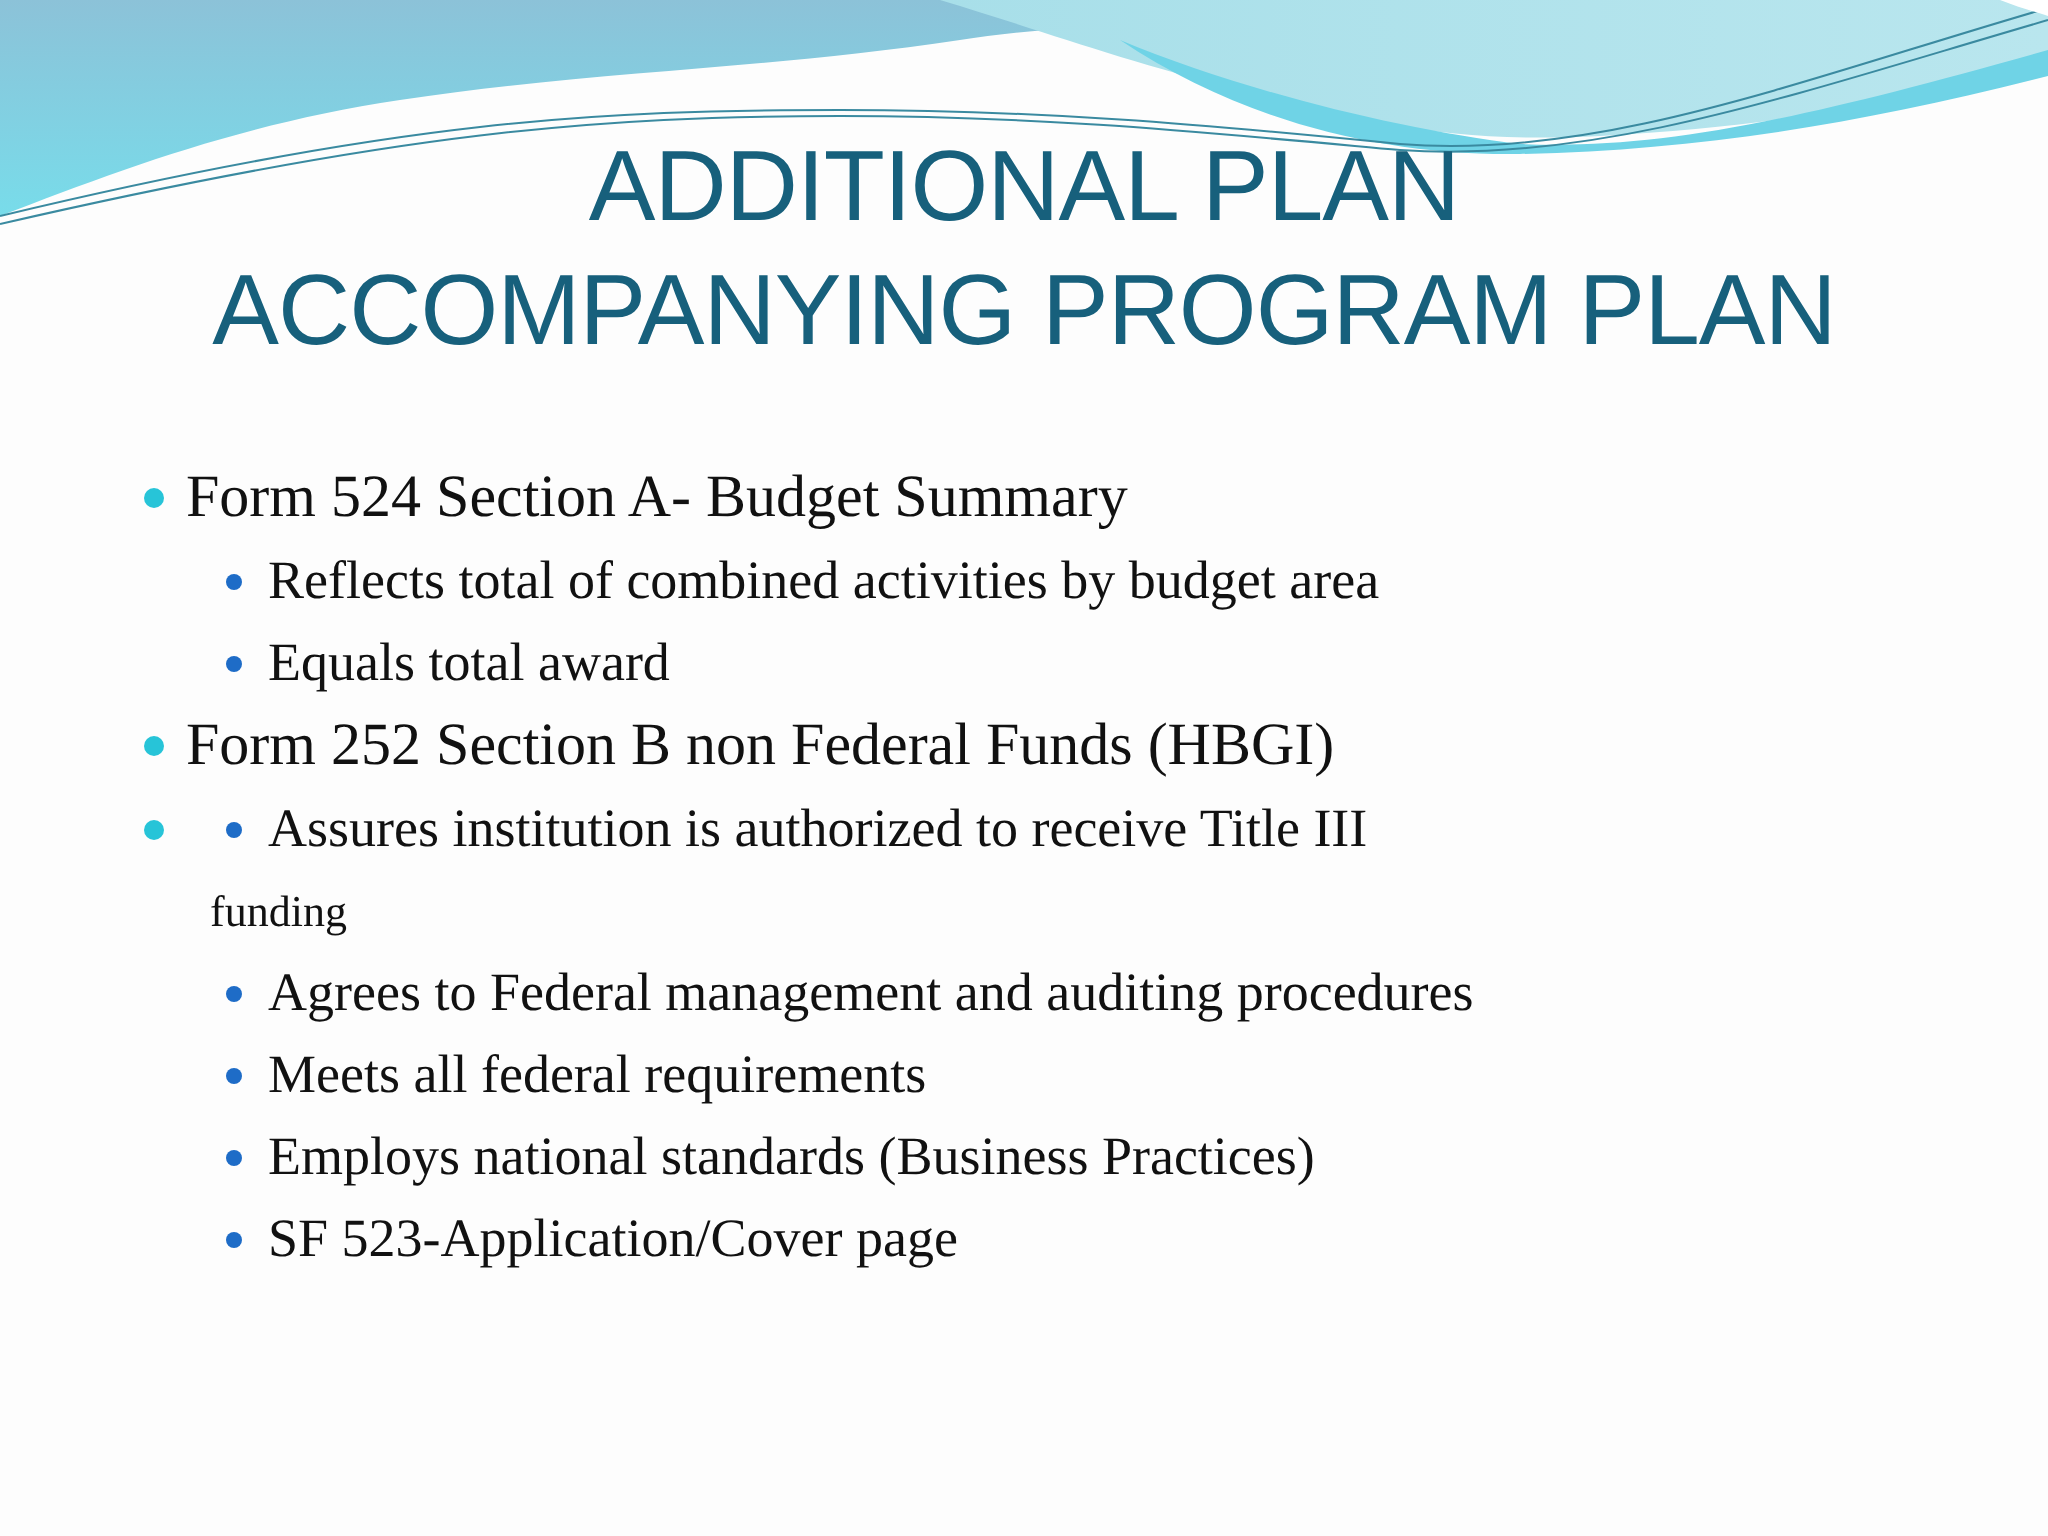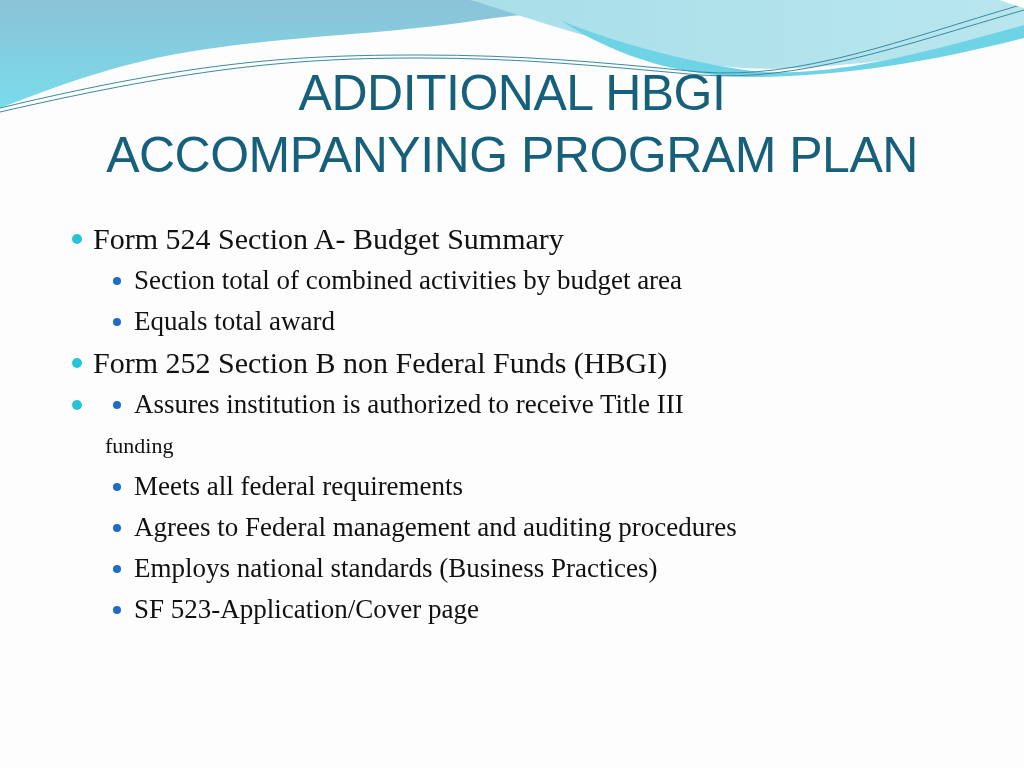--- a/index.html
+++ b/index.html
@@ -4,21 +4,21 @@
 <style>
   html, body { margin:0; padding:0; }
   body { width:1024px; height:768px; overflow:hidden; background:#ffffff; position:relative;
          font-family: "Liberation Serif", "DejaVu Serif", serif; }
   .slide { position:absolute; left:0; top:0; width:1024px; height:768px; background:#fdfdfd; }
   .waves { position:absolute; left:0; top:0; width:1024px; height:130px; }
   .title { position:absolute; left:0; top:62px; width:1024px; text-align:center;
            font-family: "Liberation Sans", "DejaVu Sans", sans-serif; color:#17607c;
            font-size:50px; line-height:62px; letter-spacing:-0.5px; }
   .title div { white-space:nowrap; }
-  .content { position:absolute; left:70px; top:218px; width:900px; color:#111; }
+  .content { position:absolute; left:70px; top:228px; width:900px; color:#111; }
   .l1 { position:relative; font-size:30px; line-height:42px; padding-left:23px; white-space:nowrap; }
   .l1 .bullet { position:absolute; left:2px; top:16px; width:10px; height:10px; border-radius:50%; background:#27c4d8; }
   .l2 { position:relative; font-size:27px; line-height:41px; padding-left:64px; white-space:nowrap; }
   .l2 .bullet { position:absolute; left:43px; top:17px; width:8px; height:8px; border-radius:50%; background:#1e6cc7; }
   .wrap-line { font-size:22px; line-height:41px; padding-left:35px; white-space:nowrap; }
 </style>
 </head>
 <body>
 
 <div class="slide">
@@ -35,32 +35,32 @@
     </defs>
     <path d="M0,0 L1024,0 L1024,10 C900,20 600,0 480,20 C380,35 300,35 200,50 C120,62 60,85 0,108 Z" fill="url(#g1)"></path>
     <path d="M470,0 L1024,0 L1024,30 C960,50 900,62 800,68 C720,72 680,60 620,45 C560,30 520,15 470,0 Z" fill="url(#g2)"></path>
     <path d="M560,20 C620,45 700,65 760,72 C830,75 900,60 1024,25 L1024,38 C930,62 850,75 760,77 C690,78 620,60 560,20 Z" fill="#6fd3e6"></path>
     <path d="M0,108 C200,60 300,55 420,55 C520,55 600,62 700,72 C800,80 900,40 1024,4" fill="none" stroke="#3a8aa0" stroke-width="1"></path>
     <path d="M0,112 C200,66 300,58 420,58 C520,58 600,66 700,75 C800,82 900,46 1024,10" fill="none" stroke="#3a8aa0" stroke-width="1"></path>
     <path d="M1000,0 C1010,4 1018,6 1024,8 L1024,0 Z" fill="#ffffff"></path>
   </svg>
 
   <div class="title">
-    <div>ADDITIONAL HBGI</div>
+    <div>ADDITIONAL PLAN</div>
     <div>ACCOMPANYING PROGRAM PLAN</div>
   </div>
 
   <div class="content">
     <div class="l1">
       <span class="bullet"></span>
       <span>Form 524 Section A- Budget Summary</span>
     </div>
     <div class="l2">
       <span class="bullet"></span>
-      <span>Section total of combined activities by budget area</span>
+      <span>Reflects total of combined activities by budget area</span>
     </div>
     <div class="l2">
       <span class="bullet"></span>
       <span>Equals total award</span>
     </div>
 
     <div class="l1">
       <span class="bullet"></span>
       <span>Form 252 Section B non Federal Funds (HBGI)</span>
     </div>
@@ -68,25 +68,25 @@
     <div class="l1">
       <span class="bullet"></span>
     </div>
     <div class="l2">
       <span class="bullet"></span>
       <span>Assures institution is authorized to receive Title III</span>
     </div>
     <div class="wrap-line">funding</div>
     <div class="l2">
       <span class="bullet"></span>
-      <span>Meets all federal requirements</span>
+      <span>Agrees to Federal management and auditing procedures</span>
     </div>
     <div class="l2">
       <span class="bullet"></span>
-      <span>Agrees to Federal management and auditing procedures</span>
+      <span>Meets all federal requirements</span>
     </div>
     <div class="l2">
       <span class="bullet"></span>
       <span>Employs national standards (Business Practices)</span>
     </div>
     <div class="l2">
       <span class="bullet"></span>
       <span>SF 523-Application/Cover page</span>
     </div>
   </div>

